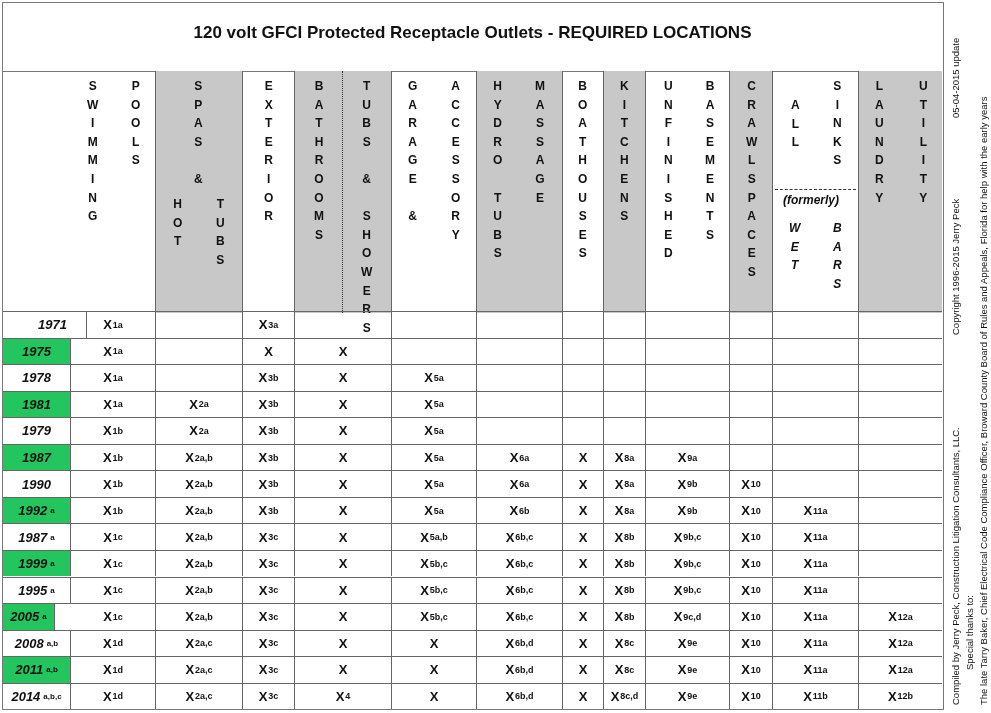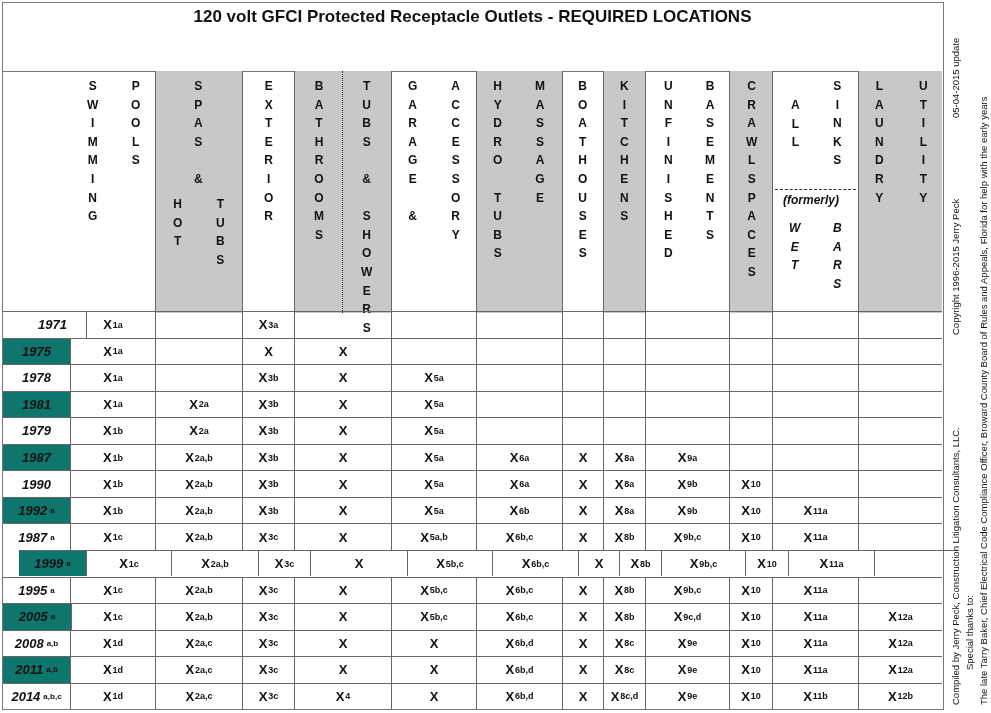--- a/index.html
+++ b/index.html
@@ -1,35 +1,35 @@
 <!DOCTYPE html>
 <html><head>
 <meta charset="utf-8">
 <style>
   html,body{margin:0;padding:0;background:#fff;}
   body{width:991px;height:713px;position:relative;overflow:hidden;font-family:"Liberation Sans","DejaVu Sans",sans-serif;color:#111;}
   .sheet{position:absolute;left:2px;top:2px;width:942px;height:708px;border:1.5px solid #777;box-sizing:border-box;}
   .title{position:absolute;left:0;top:0;width:939px;height:68px;border-bottom:1.5px solid #777;text-align:center;}
   .title .t1{font-weight:bold;font-size:17px;margin-top:6px;}
-  .title .t2{font-weight:bold;font-size:17px;margin-top:4px;}
+  .title .t2{font-weight:bold;font-size:17px;margin-top:20px;}
   .hdr{position:absolute;top:68px;height:242px;border-right:1.5px solid #666;box-sizing:border-box;}
   .hdr.gray{background:#c8c8c8;}
   .vcol{position:absolute;top:6px;display:flex;flex-direction:column;align-items:center;font-size:12px;font-weight:bold;line-height:18.6px;}
   .vcol span{display:block;height:18.6px;}
   .vcol.it{font-style:italic;}
   .date-hdr{position:absolute;left:0;top:106px;width:67px;text-align:center;font-style:italic;font-weight:bold;font-size:12px;line-height:18.6px;}
   .dotv{position:absolute;top:0;bottom:0;border-left:1.5px dotted #333;}
   .doth{position:absolute;height:0;border-top:1.5px dashed #333;}
   .formerly{position:absolute;font-style:italic;font-weight:bold;font-size:12px;}
   .row{position:absolute;left:0;width:939px;height:26.5px;border-top:1.5px solid #666;box-sizing:border-box;}
   .cell{position:absolute;top:0;height:100%;border-right:1.5px solid #666;box-sizing:border-box;display:flex;align-items:center;justify-content:center;font-weight:bold;font-size:13px;}
   .cell sub{font-size:9px;vertical-align:-3px;margin-left:1px;font-weight:bold;}
   .cell.date{font-style:italic;font-size:13px;}
   .cell.date sup{font-size:8px;font-style:normal;vertical-align:6px;margin-left:3px;}
-  .cell.date.gray{background:#0f766e;text-align:right;}
+  .cell.date.gray{background:#22c55e;text-align:right;}
   .side{position:absolute;font-size:9.5px;white-space:nowrap;transform-origin:left top;transform:rotate(-90deg);}
 </style>
 </head>
 <body>
 
 <div class="sheet">
   <div class="title">
     <div class="t2">120 volt GFCI Protected Receptacle Outlets - REQUIRED LOCATIONS</div>
   </div>
 
@@ -687,21 +687,21 @@
           <sub>10</sub>
         </div>
         <div class="cell" style="left: 770px; width: 86px;">
           <span>X</span>
           <sub>11a</sub>
         </div>
         <div class="cell" style="left: 856px; width: 83px; border-right: none;">
           <span></span>
         </div>
       </div>
-      <div class="row" style="top: 546.95px; margin-left: 16px;">
+      <div class="row" style="top: 546.95px;">
         <div class="cell date gray" style="left: 0px; width: 68px;">
           <span>1999</span>
           <sup>a</sup>
         </div>
         <div class="cell" style="left: 68px; width: 85px;">
           <span>X</span>
           <sub>1c</sub>
         </div>
         <div class="cell" style="left: 153px; width: 87px;">
           <span>X</span>
@@ -790,21 +790,21 @@
         </div>
         <div class="cell" style="left: 770px; width: 86px;">
           <span>X</span>
           <sub>11a</sub>
         </div>
         <div class="cell" style="left: 856px; width: 83px; border-right: none;">
           <span></span>
         </div>
       </div>
       <div class="row" style="top: 600.05px;">
-        <div class="cell date gray" style="left: 0px; width: 69px;">
+        <div class="cell date gray" style="left: 0px; width: 52px;">
           <span>2005</span>
           <sup>a</sup>
         </div>
         <div class="cell" style="left: 68px; width: 85px;">
           <span>X</span>
           <sub>1c</sub>
         </div>
         <div class="cell" style="left: 153px; width: 87px;">
           <span>X</span>
           <sub>2a,b</sub>

